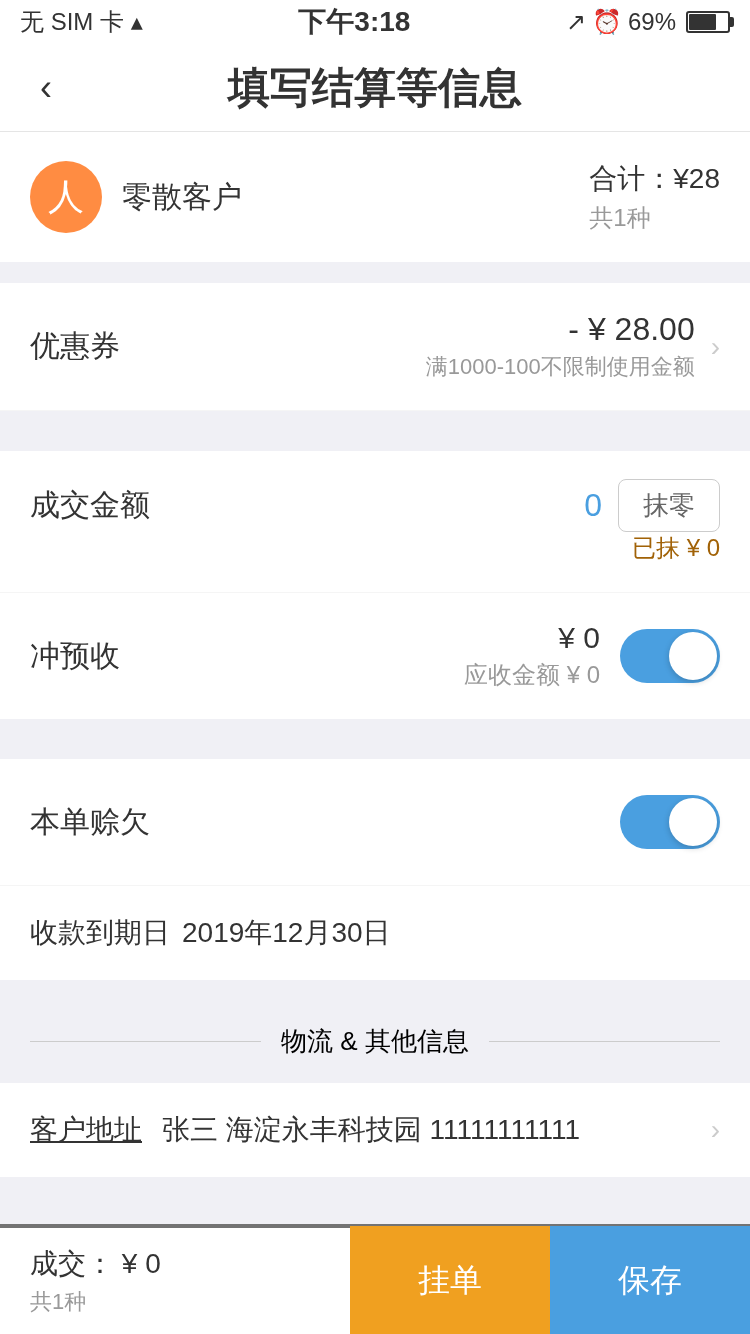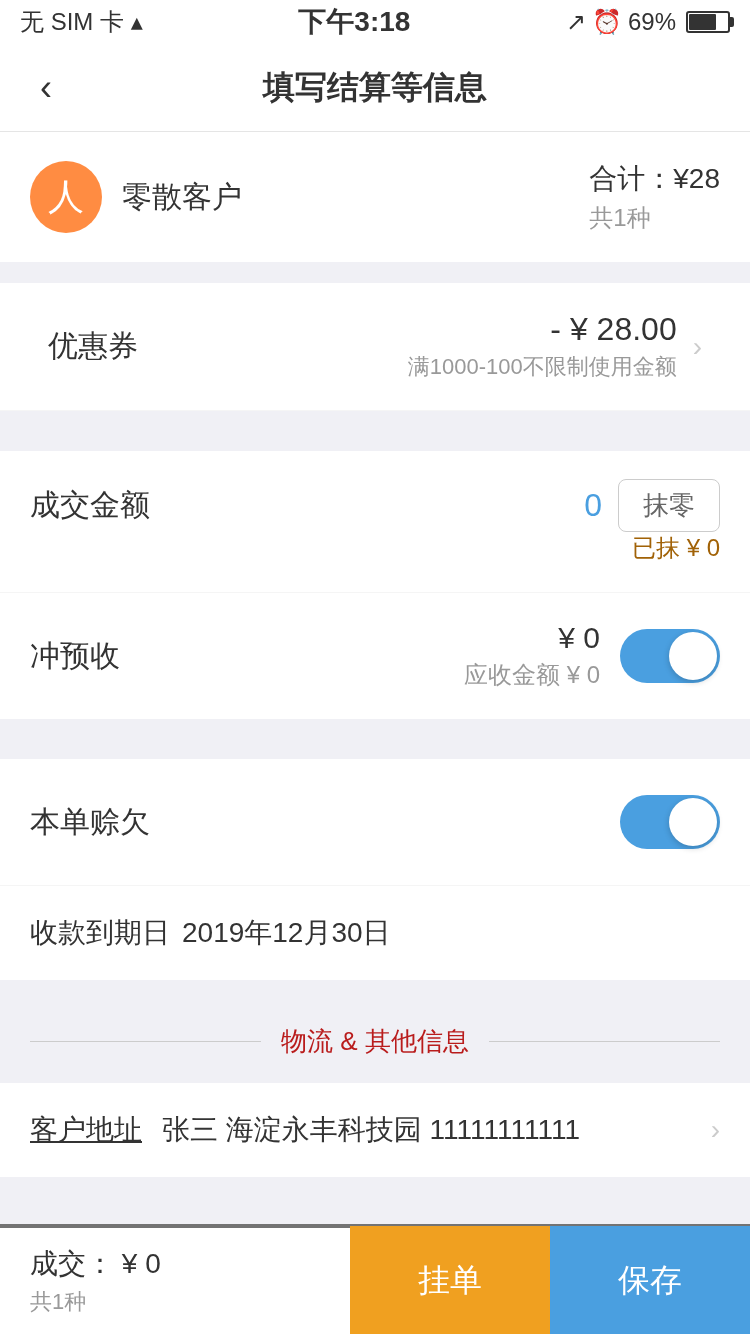--- a/index.html
+++ b/index.html
@@ -66,21 +66,21 @@
     .nav-back {
       font-size: 36px;
       color: #333;
       cursor: pointer;
       padding: 10px;
     }
     .nav-title {
       position: absolute;
       left: 50%;
       transform: translateX(-50%);
-      font-size: 32px;
+      font-size: 42px;
       font-weight: 600;
       color: #333;
     }
 
     
     .content {
       background: #f0f0f5;
       padding-bottom: 120px;
     }
 
@@ -127,21 +127,21 @@
     }
     .total-count {
       font-size: 24px;
       color: #999;
       margin-top: 4px;
     }
 
     
     .row-item {
       background: #fff;
-      padding: 28px 48px;
+      padding: 28px 30px;
       display: flex;
       align-items: center;
       justify-content: space-between;
       border-bottom: 1px solid #f5f5f5;
       min-height: 88px;
     }
     .row-label {
       font-size: 30px;
       color: #333;
     }
@@ -296,21 +296,21 @@
       justify-content: center;
       gap: 20px;
     }
     .logistics-line {
       flex: 1;
       height: 1px;
       background: #ccc;
     }
     .logistics-title {
       font-size: 26px;
-      color: #b91c1c;
+      color: #000000;
     }
 
     
     .address-row {
       background: #fff;
       padding: 28px 30px;
       display: flex;
       align-items: center;
       justify-content: space-between;
     }

